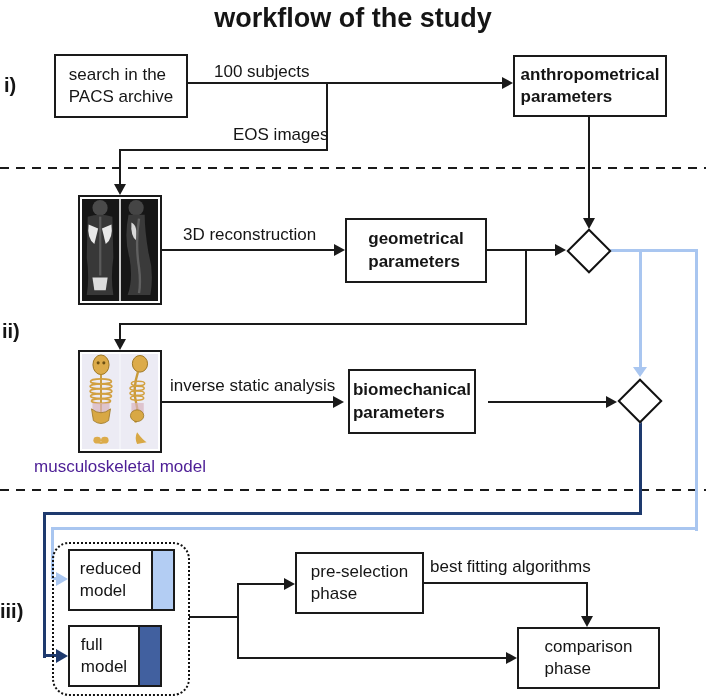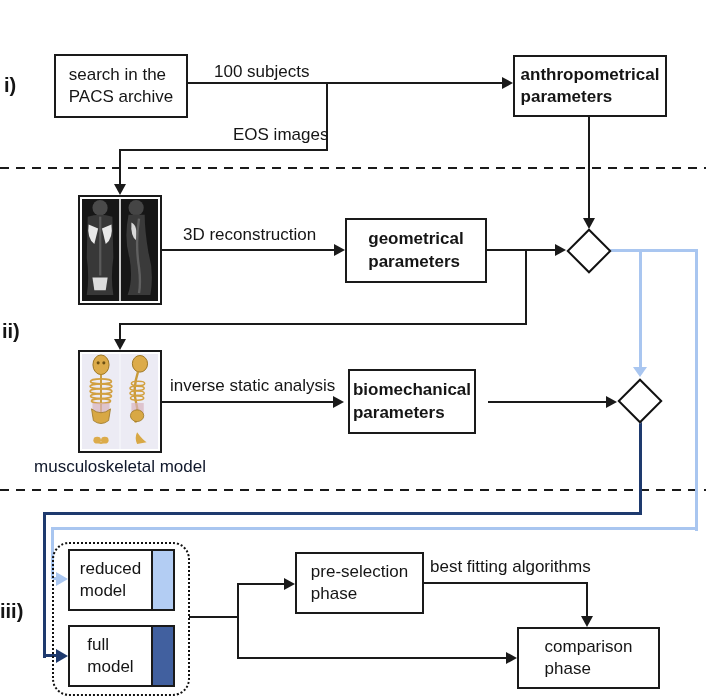--- a/index.html
+++ b/index.html
@@ -30,27 +30,28 @@
   .ah.d{border-top:11px solid var(--ink);border-left:6px solid transparent;border-right:6px solid transparent}
   .ah.lb-r{border-left:12px solid var(--lb);border-top:7px solid transparent;border-bottom:7px solid transparent}
   .ah.lb-d{border-top:10px solid var(--lb);border-left:7px solid transparent;border-right:7px solid transparent}
   .ah.db-r{border-left:12px solid var(--db);border-top:7px solid transparent;border-bottom:7px solid transparent}
   .diamond{position:absolute;width:32px;height:32px;background:#fff;border:2.5px solid #111;
            transform:rotate(45deg)}
   .imgframe{position:absolute;background:#fff;border:2px solid var(--ink);padding:2px}
   .imgframe svg{display:block;width:100%;height:100%}
   .dotted{position:absolute;border:2px dotted #111;border-radius:17px;background:transparent}
   .bar{position:absolute;top:-2px;right:-2px;height:calc(100% + 4px);width:24px;border:2px solid var(--ink)}
-  .caption{position:absolute;font-size:17px;color:#0f172a;text-align:center}
+  .caption{position:absolute;font-size:17px;color:#4c1d95;text-align:center}
 </style>
 </head>
 <body>
 
 <div class="canvas">
 
+  <div class="title">workflow of the study</div>
 
   <div class="sep" style="top:167px"></div>
   <div class="sep" style="top:489px"></div>
 
   <div class="phase" style="left:4px;top:74px">i)</div>
   <div class="phase" style="left:2px;top:320px">ii)</div>
   <div class="phase" style="left:0px;top:600px">iii)</div>
 
   <div class="hl" style="left:188px;top:82px;width:315px;height:2px"></div>
   <div class="ah r" style="left:502px;top:77px"></div>
@@ -133,21 +134,21 @@
     <span>comparison
 phase</span>
   </div>
 
   <div class="dotted" style="left:52px;top:542px;width:138px;height:154px"></div>
   <div class="box" style="left:68px;top:549px;width:107px;height:62px;padding-right:22px">
     <span>reduced
 model</span>
     <div class="bar" style="background:var(--lbf)"></div>
   </div>
-  <div class="box" style="left:68px;top:625px;width:107px;height:62px;padding-right:22px">
+  <div class="box" style="left:68px;top:625px;width:94px;height:62px;padding-right:22px">
     <span>full
 model</span>
     <div class="bar" style="background:var(--dbf)"></div>
   </div>
 
   <div class="imgframe" style="left:78px;top:195px;width:84px;height:110px">
     <svg viewBox="0 0 80 104" preserveAspectRatio="none">
       <rect width="80" height="104" fill="#161616"></rect>
       <ellipse cx="19" cy="9" rx="8" ry="8" fill="#4a4a4a"></ellipse>
       <path d="M6,18 Q19,14 32,18 L33,60 Q30,80 33,98 L5,98 Q8,80 5,60 Z" fill="#383838"></path>

